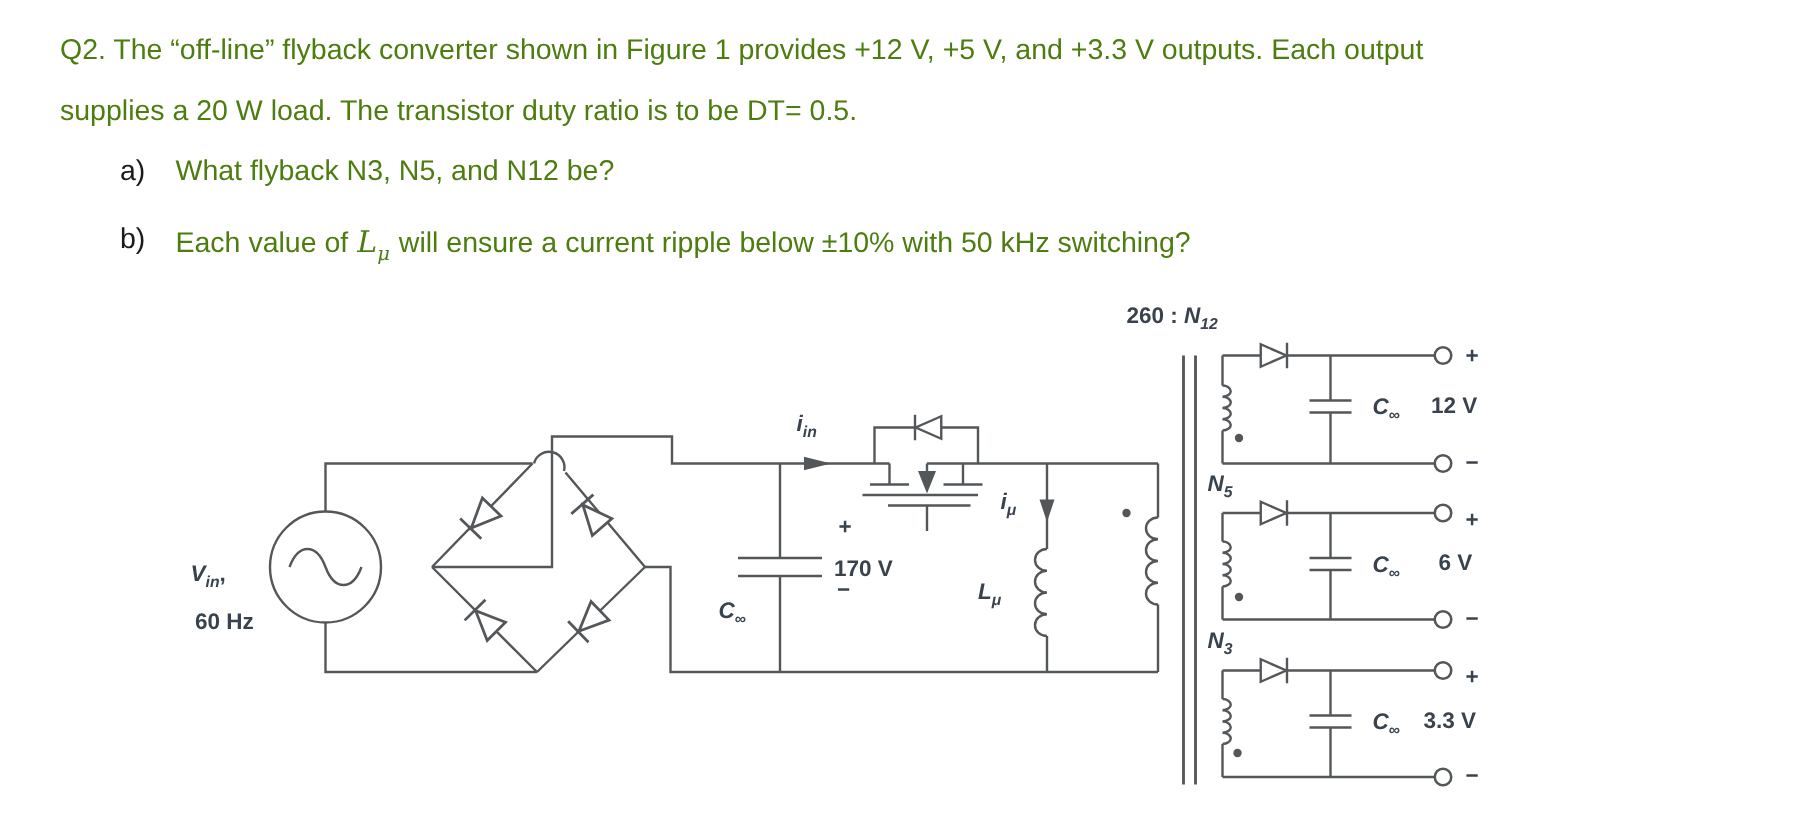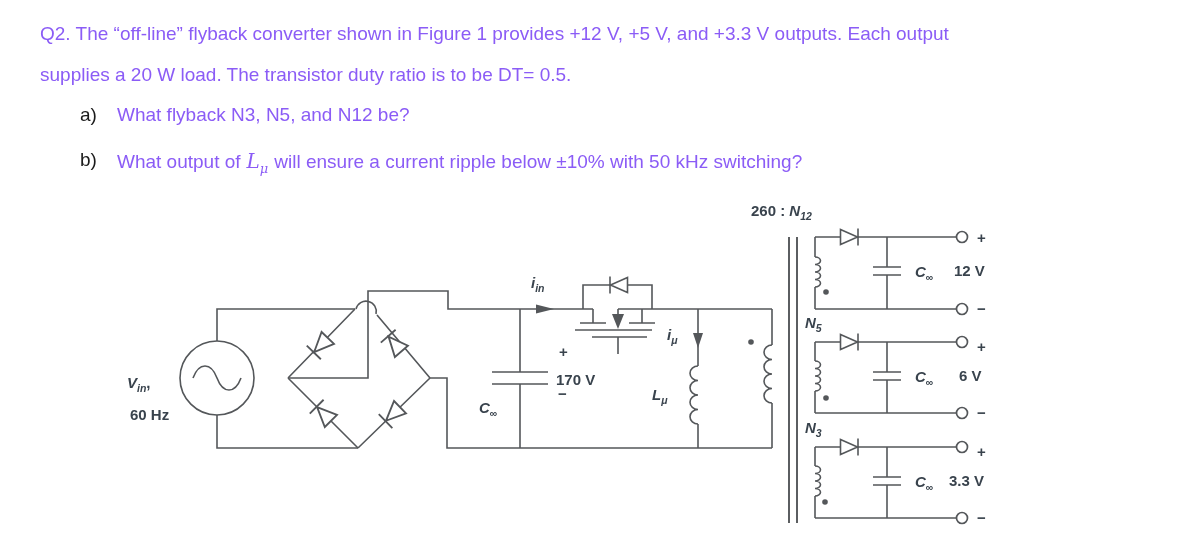--- a/index.html
+++ b/index.html
@@ -1,18 +1,18 @@
 <!DOCTYPE html>
 <html><head>
 <meta charset="utf-8">
 <style>
   html,body{margin:0;padding:0;background:#ffffff;}
   .screen{position:relative;width:1200px;height:552px;background:#ffffff;overflow:hidden;
           font-family:"Liberation Sans",sans-serif;}
-  .qtext{position:absolute;color:#8b5cf6;font-size:19px;white-space:nowrap;}
+  .qtext{position:absolute;color:#4d7c0f;font-size:19px;white-space:nowrap;}
   .marker{position:absolute;color:#1b1b1b;font-size:19px;}
   .math-serif{font-family:"DejaVu Serif",serif;font-style:italic;font-size:20px;}
   .math-serif .msub{font-size:13px;vertical-align:-5px;}
   .gap{margin-left:6px;}
   .clbl{position:absolute;color:#39434d;font-weight:600;font-size:15px;font-style:italic;white-space:nowrap;}
   .clbl .sub{font-size:10.5px;vertical-align:-4px;margin-top:36px;}
   .up{font-style:normal;}
   .sign{position:absolute;color:#39434d;font-weight:700;font-size:15px;font-style:normal;}
   svg{position:absolute;left:0;top:0;}
   .w{stroke:#54575a;stroke-width:1.6;fill:none;}
@@ -26,21 +26,21 @@
 <div class="screen">
 
   <div class="qtext" style="left:40px;top:23px;">Q2. The “off-line” flyback converter shown in Figure 1 provides +12 V, +5 V, and +3.3 V outputs. Each output</div>
   <div class="qtext" style="left:40px;top:64px;">supplies a 20 W load. The transistor duty ratio is to be DT= 0.5.</div>
 
   <div class="marker" style="left:80px;top:104px;">a)</div>
   <div class="qtext" style="left:117px;top:104px;">What flyback N3, N5, and N12 be?</div>
 
   <div class="marker" style="left:80px;top:149px;">b)</div>
   <div class="qtext" style="left:117px;top:149px;">
-    <span>What output of</span><span class="math-serif gap"><span>L</span><span class="msub">μ</span></span><span class="gap">will ensure a current ripple below ±10% with 50 kHz switching?</span>
+    <span>Each value of</span><span class="math-serif gap"><span>L</span><span class="msub">μ</span></span><span class="gap">will ensure a current ripple below ±10% with 50 kHz switching?</span>
   </div>
 
   <svg width="1200" height="552" viewBox="0 0 1200 552">
     <defs>
       <g id="diodeSym">
         <path d="M-8.5,-7.5 L-8.5,7.5 L8.5,0 Z" fill="#ffffff" stroke="#54575a" stroke-width="1.6"></path>
         <line x1="9" y1="-8.5" x2="9" y2="8.5" stroke="#54575a" stroke-width="1.6"></line>
       </g>
     </defs>
 

